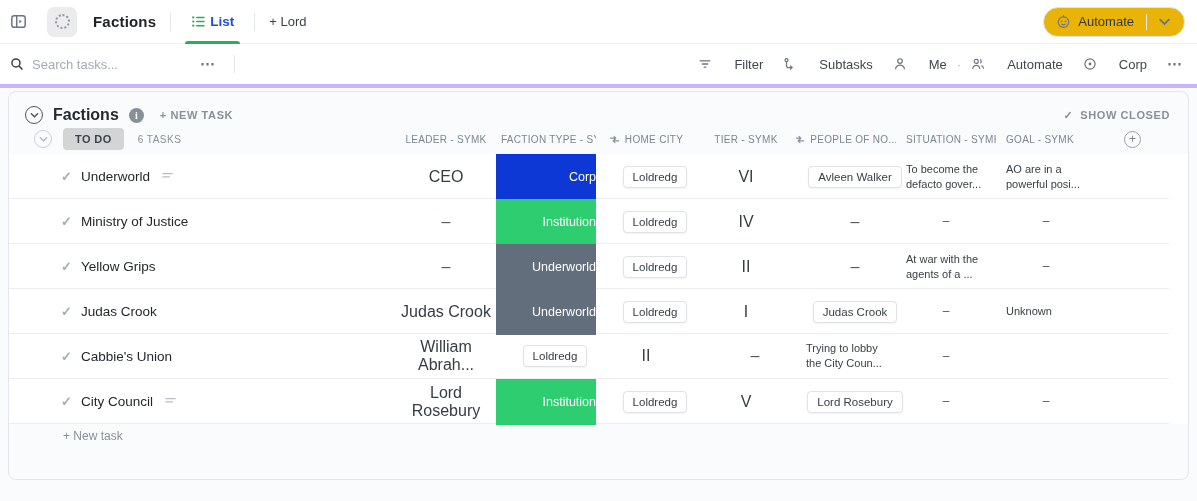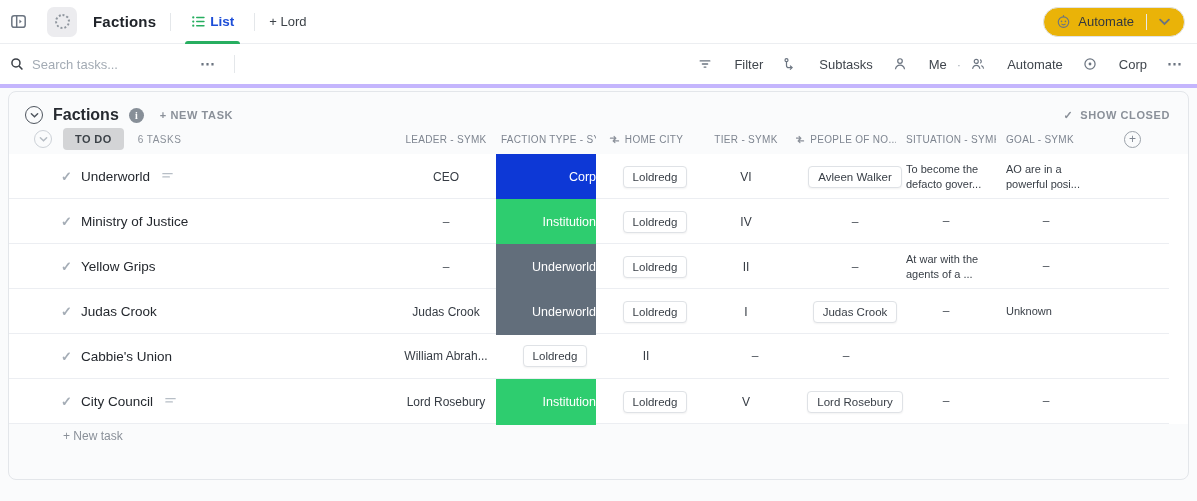--- a/index.html
+++ b/index.html
@@ -63,21 +63,21 @@
   .add-col { display:flex; align-items:center; justify-content:center; }
   .plus-circle { width:17px; height:17px; border:1.3px solid #9aa1a9; border-radius:50%; color:#7e8590; font-size:12px; display:flex; align-items:center; justify-content:center; cursor:pointer; line-height:1; }
 
   .rows { background:#fff; }
   .trow { height:45px; align-items:center; border-bottom:1px solid #eceef2; background:#fff; position:relative; }
   .cell-name { display:flex; align-items:center; padding-left:52px; gap:9px; overflow:hidden; }
   .row-check { color:#a5adb6; font-size:13px; font-weight:700; cursor:pointer; }
   .task-name { font-size:13.5px; color:#24282e; cursor:pointer; white-space:nowrap; }
   .desc-icon { color:#b7bec6; cursor:pointer; margin-left:2px; }
   .desc-icon svg { width:13px; height:13px; }
-  .cell { font-size:12px; color:#363c44; text-align:center; cursor:pointer; }
+  .cell { font-size:16px; color:#363c44; text-align:center; cursor:pointer; }
   .cell-faction { height:46px; margin-bottom:-1px; display:flex; align-items:center; justify-content:flex-end; color:#fff; font-size:12.5px; cursor:pointer; z-index:1; }
   .cell-pillwrap { display:flex; justify-content:center;margin-left:18px; }
   .pill { border:1px solid #dfe2e6; border-radius:4px; background:#fff; padding:4px 9px; font-size:11.5px; color:#3a4048; box-shadow:0 1px 2px rgba(0,0,0,.05); white-space:nowrap; cursor:pointer; }
   .cell-text { font-size:11px; color:#3a4048; line-height:1.35; padding:0 10px; white-space:pre-line; text-align:left; cursor:pointer; }
   .cell-text.isdash { text-align:center; font-size:12px; color:#50565e; }
   .dash { color:#50565e; }
 
   .newtask-row { height:24px; display:flex; align-items:center; padding-left:54px; }
   .newtask-bottom { font-size:12px; color:#8a9099; cursor:pointer; }
 </style>
@@ -360,20 +360,22 @@
 
     </div>
     <div class="cell">William Abrah...</div>
     <div class="cell-pillwrap">
             <span class="pill">Loldredg</span>
           </div>
     <div class="cell">II</div>
     <div class="cell-pillwrap">
             <span class="cell dash">–</span>
           </div>
+    <div class="cell-text">Trying to lobby
+the City Coun...</div>
     <div class="cell-text isdash">–</div>
     <div></div>
   </div>
 
   <div class="grid trow">
     <div class="cell-name">
       <span class="row-check">✓</span>
       <span class="task-name">City Council</span>
       <span class="desc-icon">
         <svg viewBox="0 0 14 14" stroke="currentColor" stroke-width="1.4" stroke-linecap="round">

